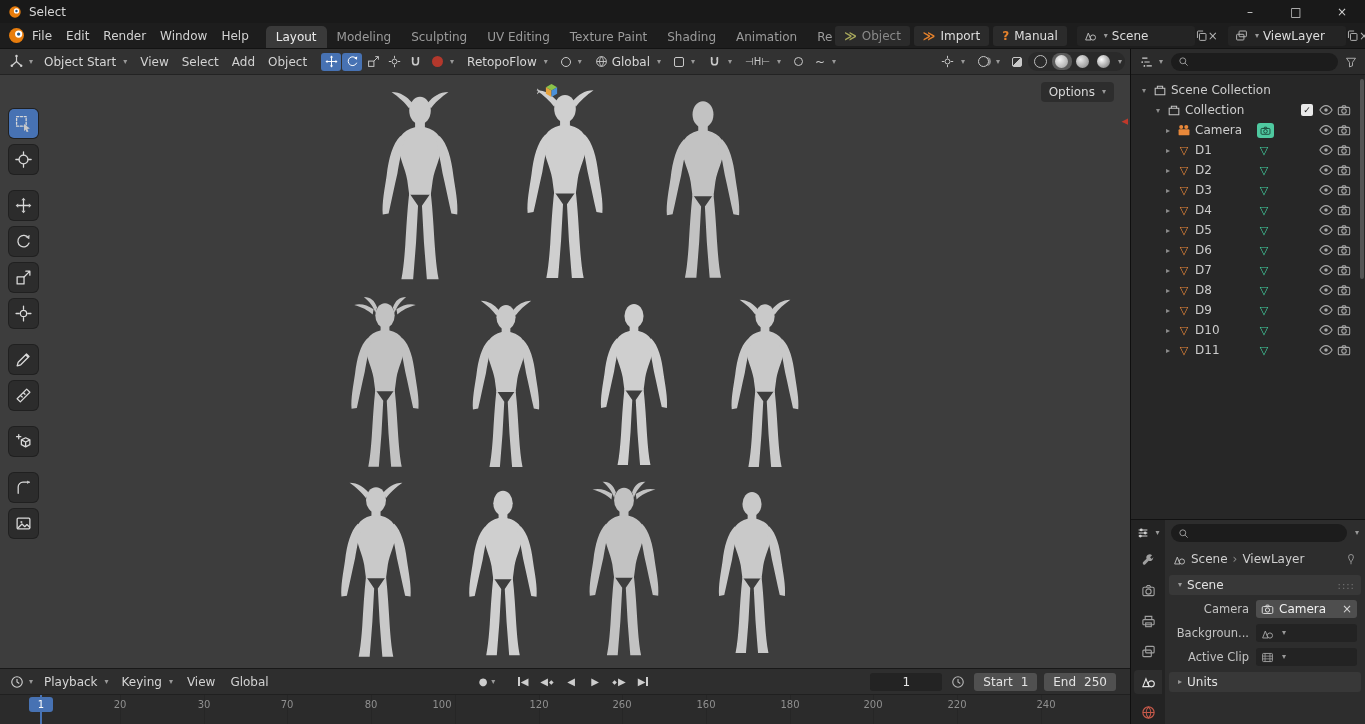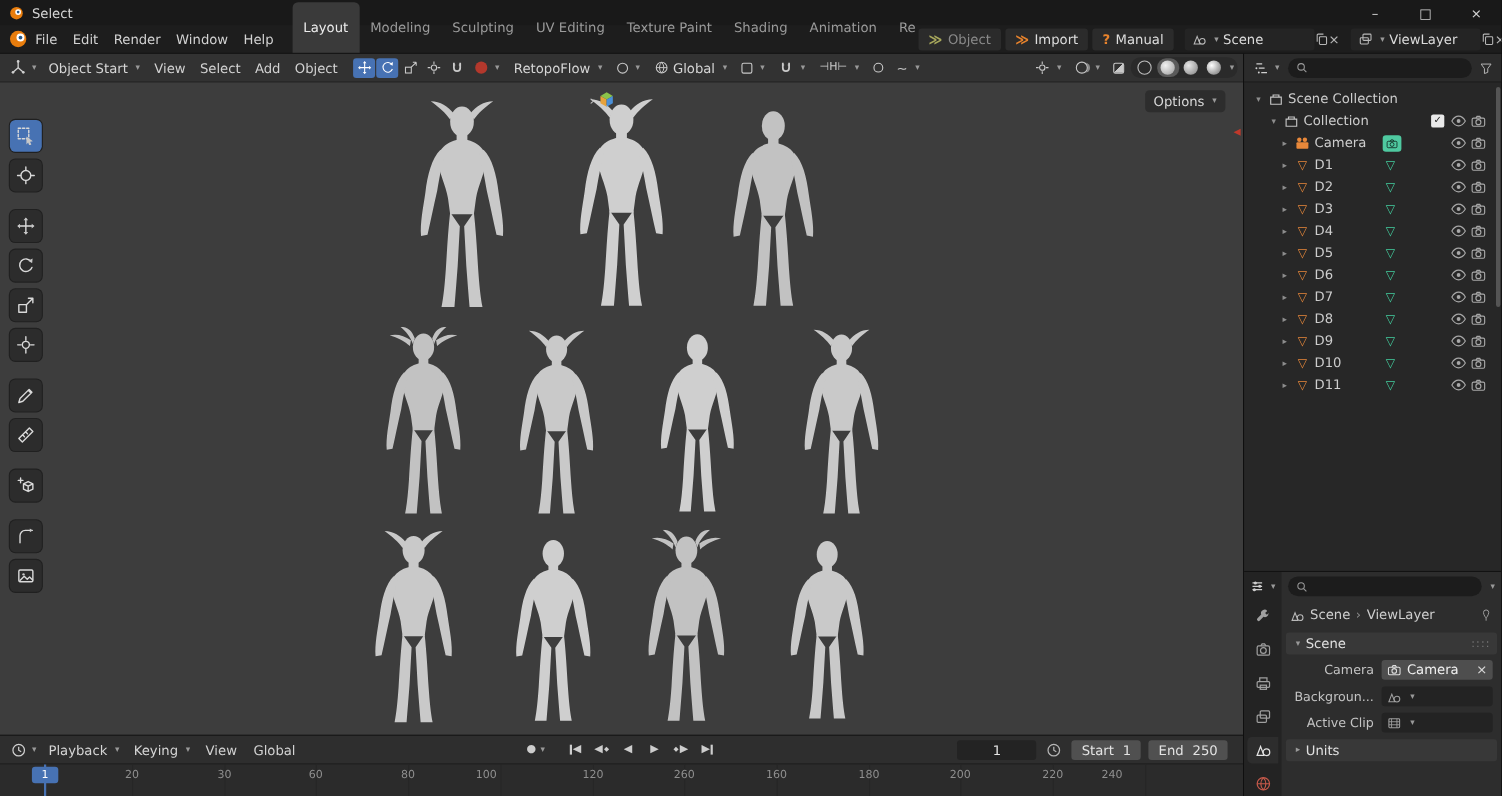--- a/index.html
+++ b/index.html
@@ -16,21 +16,21 @@
   .app-logo{width:14px;height:14px;}
   .tb-title{color:#d6d6d6;}
   .win-controls{margin-left:auto;display:flex;height:100%;}
   .wc{width:46px;display:flex;align-items:center;justify-content:center;color:#d2d2d2;font-size:12px;}
 
   
   .topbar{height:26px;background:#1d1d1d;border-bottom:1px solid #131313;display:flex;align-items:center;padding:0 8px;}
   .logo-btn{width:26px;display:flex;align-items:center;justify-content:center;}
   .menu-item{padding:3px 7px;color:#d2d2d2;border-radius:3px;white-space:nowrap;}
   .tabs{display:flex;align-items:flex-end;height:100%;margin-left:10px;}
-  .tab{padding:16px 10px;color:#9b9b9b;border-radius:5px 5px 0 0;white-space:nowrap;}
+  .tab{padding:4px 10px;color:#9b9b9b;border-radius:5px 5px 0 0;white-space:nowrap;}
   .tab.active{background:#3a3a3a;color:#ececec;}
   .tab.cut{max-width:26px;overflow:hidden;}
   .top-buttons{display:flex;gap:4px;margin-left:2px;}
   .tb-btn{display:flex;align-items:center;gap:5px;background:#2b2b2b;border-radius:3px;padding:3px 9px;color:#dedede;white-space:nowrap;}
   .tb-btn .bic{font-weight:bold;}
   .tb-btn.dim{color:#8a8a8a;}
   .ic-ochre{color:#a8a85c;}
   .ic-orange{color:#e8832c;font-weight:bold;}
   .id-field{display:flex;align-items:center;gap:4px;height:20px;background:#242424;border-radius:3px;padding:0 7px;margin-left:10px;min-width:118px;}
   .id-field .id-text{color:#dcdcdc;}
@@ -659,30 +659,30 @@
         <span class="tickline" style="left:455px"></span>
         <span class="tickline" style="left:539px"></span>
         <span class="tickline" style="left:622px"></span>
         <span class="tickline" style="left:706px"></span>
         <span class="tickline" style="left:790px"></span>
         <span class="tickline" style="left:873px"></span>
         <span class="tickline" style="left:957px"></span>
         <span class="tickline" style="left:1041px"></span>
         <span class="tick" style="left:120px">20</span>
         <span class="tick" style="left:204px">30</span>
-        <span class="tick" style="left:287px">60</span>
+        <span class="tick" style="left:287px">70</span>
         <span class="tick" style="left:371px">80</span>
         <span class="tick" style="left:442px">100</span>
         <span class="tick" style="left:539px">120</span>
         <span class="tick" style="left:622px">260</span>
         <span class="tick" style="left:706px">160</span>
         <span class="tick" style="left:790px">180</span>
         <span class="tick" style="left:873px">200</span>
         <span class="tick" style="left:957px">220</span>
-        <span class="tick" style="left:1011px">240</span>
+        <span class="tick" style="left:1046px">240</span>
         <div class="playhead" style="left:40px">
             <span class="ph-label">1</span>
           </div>
       </div>
     </div>
 
     <div class="right-col">
 
       <div class="outliner">
         <div class="ol-header">

